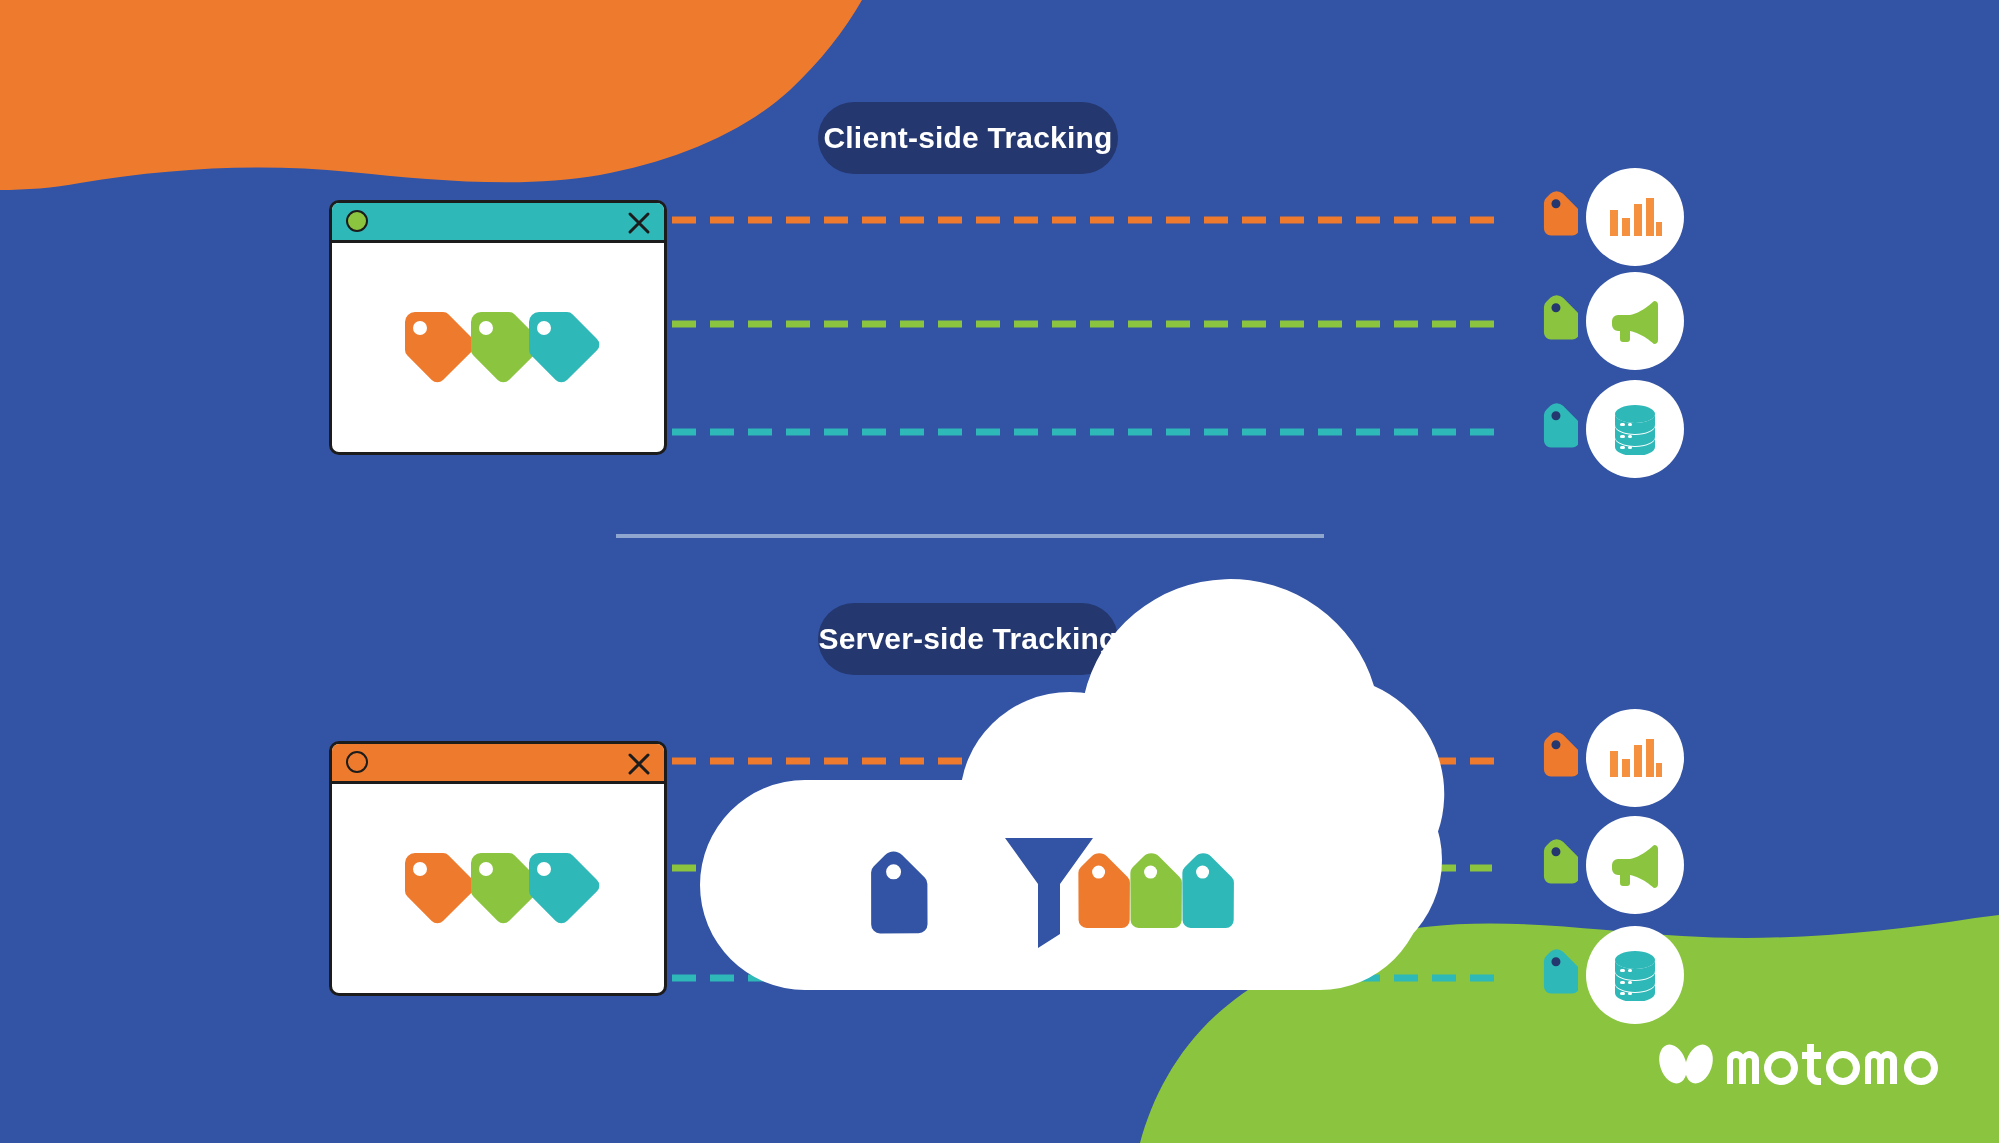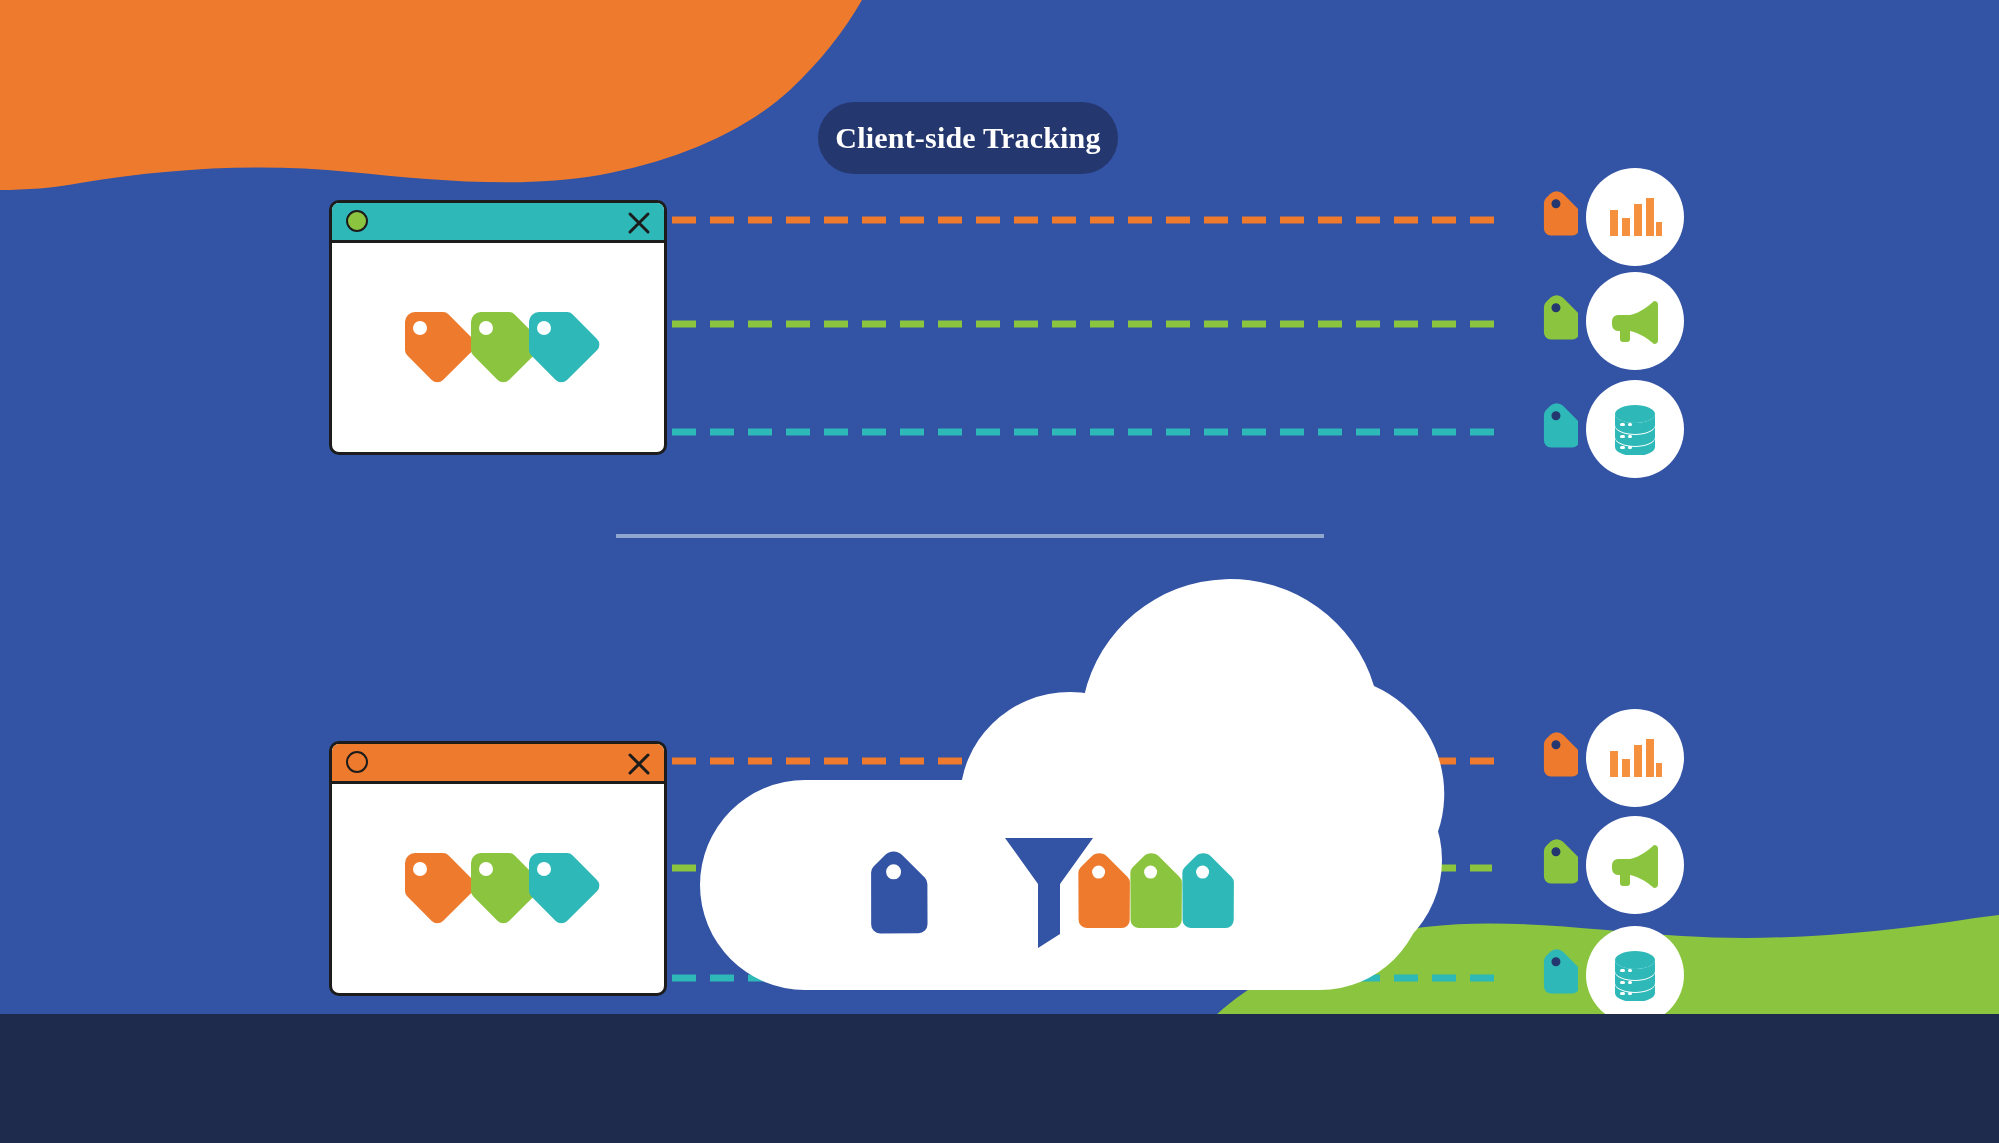--- a/index.html
+++ b/index.html
@@ -3,23 +3,23 @@
 <meta charset="utf-8">
 <style>
   html, body {
     margin: 0;
     padding: 0;
     background: #1f2b4d;
   }
   #stage {
     position: relative;
     width: 1999px;
-    height: 1014px;
+    height: 1143px;
     overflow: hidden;
-    font-family: Liberation Serif, serif;
+    font-family: Liberation Sans, sans-serif;
     background: #3353a4;
   }
   .layer-svg {
     position: absolute;
     left: 0;
     top: 0;
     width: 1999px;
     height: 1143px;
   }
   
@@ -234,20 +234,23 @@
         <rect x="10" y="43" width="5" height="3" rx="1.5" fill="#ffffff"></rect>
         <rect x="18" y="43" width="4" height="3" rx="1.5" fill="#ffffff"></rect>
       </svg>
     </div>
   </div>
 
   <svg class="layer-svg" viewBox="0 0 1999 1143">
     <line x1="616" y1="536" x2="1324" y2="536" stroke="#8fa6cf" stroke-width="4"></line>
   </svg>
 
+  <div class="badge" id="badge-server">
+    <span>Server-side Tracking</span>
+  </div>
 
   <svg class="layer-svg" viewBox="0 0 1999 1143">
     <line x1="672" y1="761" x2="1500" y2="761" stroke="#ee7b2d" stroke-width="7" stroke-dasharray="24 14"></line>
     <line x1="672" y1="868" x2="1492" y2="868" stroke="#8bc53f" stroke-width="7" stroke-dasharray="24 14"></line>
     <line x1="672" y1="978" x2="1500" y2="978" stroke="#2fb8b8" stroke-width="7" stroke-dasharray="24 14"></line>
   </svg>
 
   <svg class="layer-svg" viewBox="0 0 1999 1143">
     <path d="M1060,905 a105,105 0 0 1 8,-208 a132,132 0 0 1 16,-1 a150,150 0 0 1 290,-10 a118,118 0 0 1 -8,219 Z
       M805,990 a105,105 0 0 1 0,-210 L1320,780 a105,105 0 0 1 0,210 Z" fill="#ffffff"></path>

